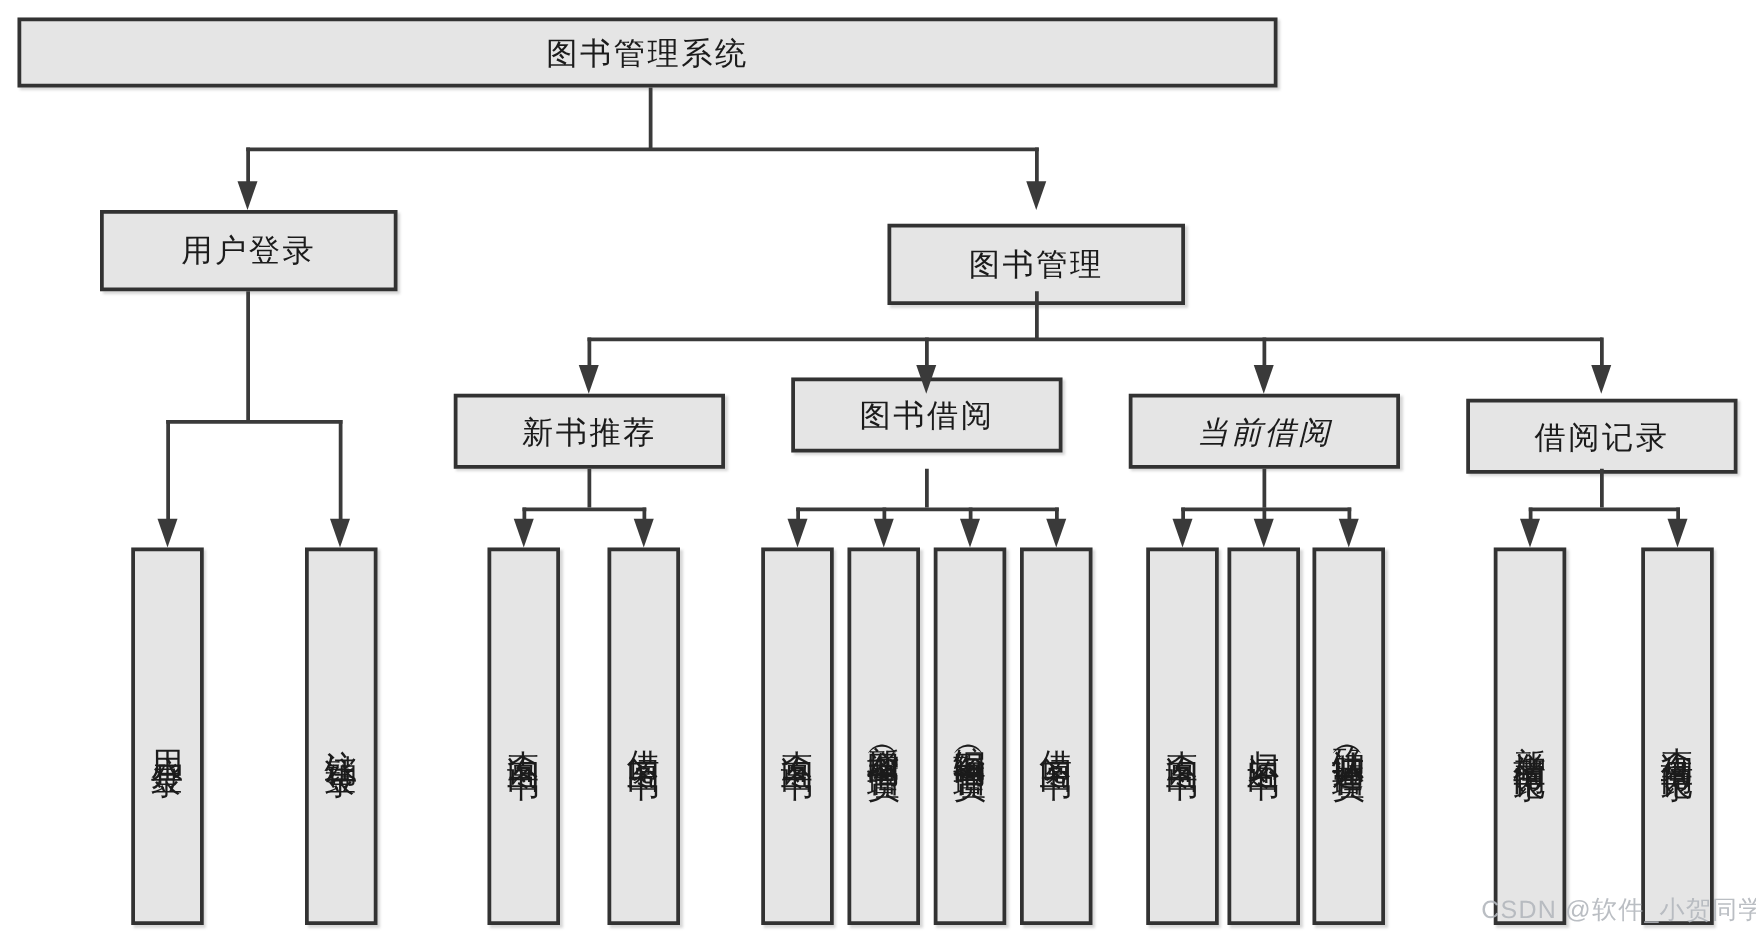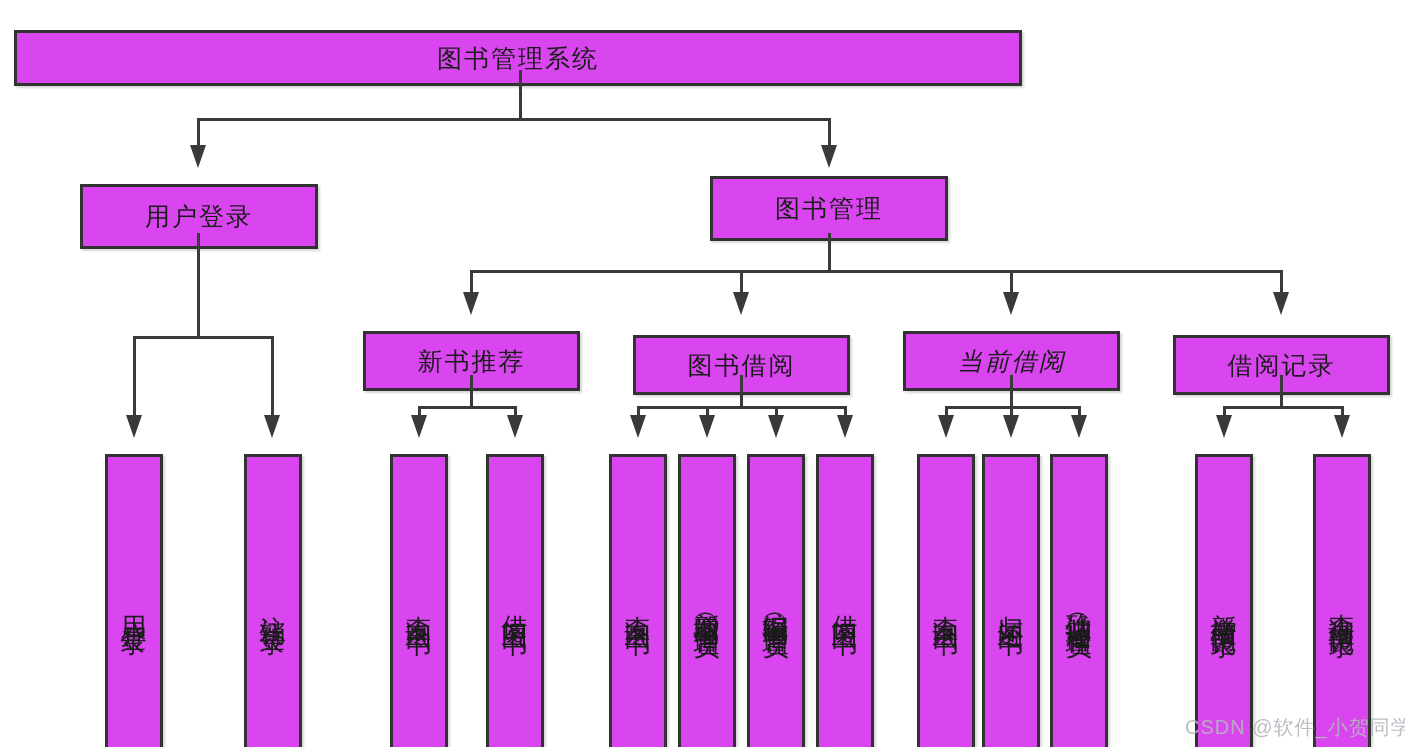--- a/index.html
+++ b/index.html
@@ -11,28 +11,27 @@
     position: relative;
     width: 1405px;
     height: 747px;
     background: #ffffff;
     font-family: "Liberation Sans", "DejaVu Sans", sans-serif;
     overflow: hidden;
   }
   .node {
     position: absolute;
     box-sizing: border-box;
-    background: #d946ef;
+    background: #e5e5e5;
     border: 3px solid #323232;
     display: flex;
     align-items: center;
     justify-content: center;
     color: #1b1b1b;
     box-shadow: 2px 2px 2px rgba(110,110,110,0.28);
-    margin-top: 16px;
   }
   .h-label {
     font-size: 25px;
     letter-spacing: 2px;
     white-space: nowrap;
   }
   .leaf {
     writing-mode: vertical-rl;
     font-size: 26px;
     letter-spacing: 5px;
@@ -68,29 +67,29 @@
 <div class="canvas">
 
   <div class="node h-label" style="left:14px;top:14px;width:1008px;height:56px;">
     <span>图书管理系统</span>
   </div>
 
   <div class="node h-label" style="left:80px;top:168px;width:238px;height:65px;">
     <span>用户登录</span>
   </div>
 
-  <div class="node h-label" style="left:710px;top:160px;width:238px;height:65px;">
+  <div class="node h-label" style="left:710px;top:179px;width:238px;height:65px;">
     <span>图书管理</span>
   </div>
 
   <div class="node h-label" style="left:363px;top:315px;width:217px;height:60px;">
     <span>新书推荐</span>
   </div>
 
-  <div class="node h-label" style="left:633px;top:319px;width:217px;height:60px;">
+  <div class="node h-label" style="left:633px;top:302px;width:217px;height:60px;">
     <span>图书借阅</span>
   </div>
 
   <div class="node h-label" style="left:903px;top:315px;width:217px;height:60px;font-style:italic;">
     <span>当前借阅</span>
   </div>
 
   <div class="node h-label" style="left:1173px;top:319px;width:217px;height:60px;">
     <span>借阅记录</span>
   </div>

